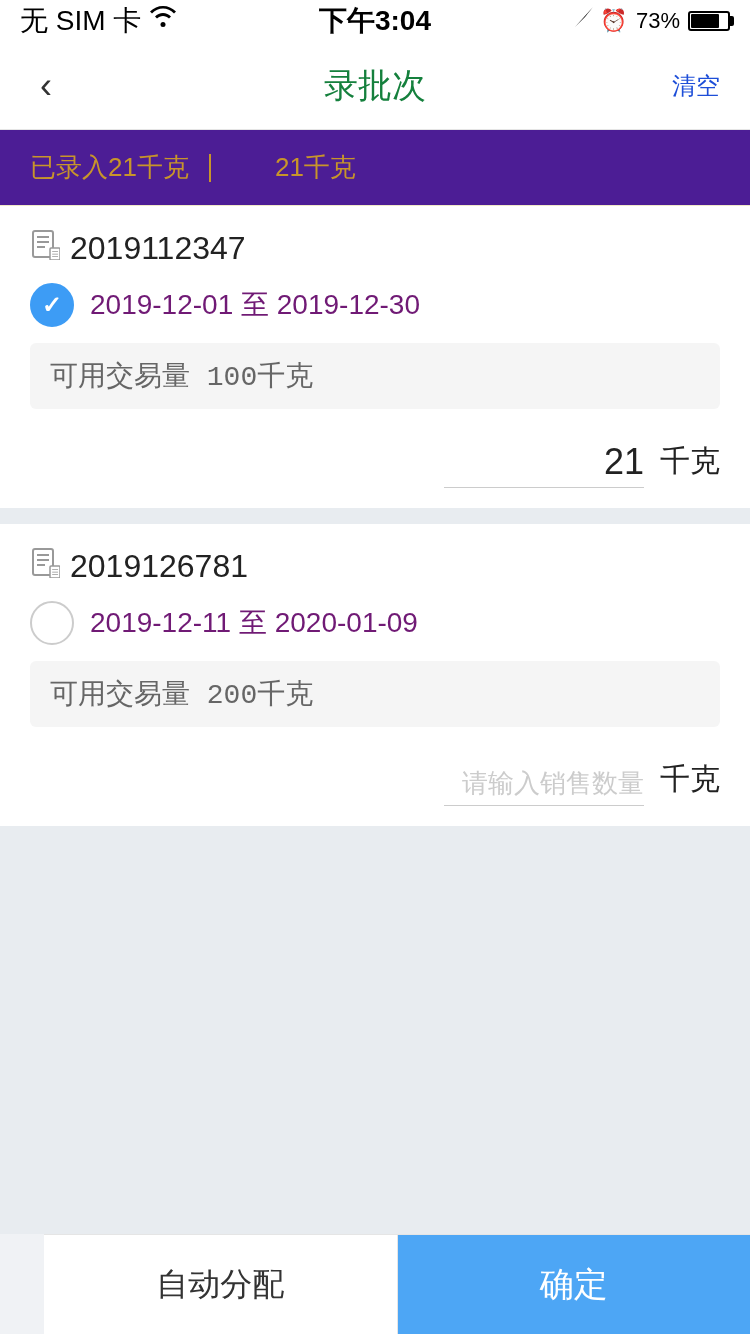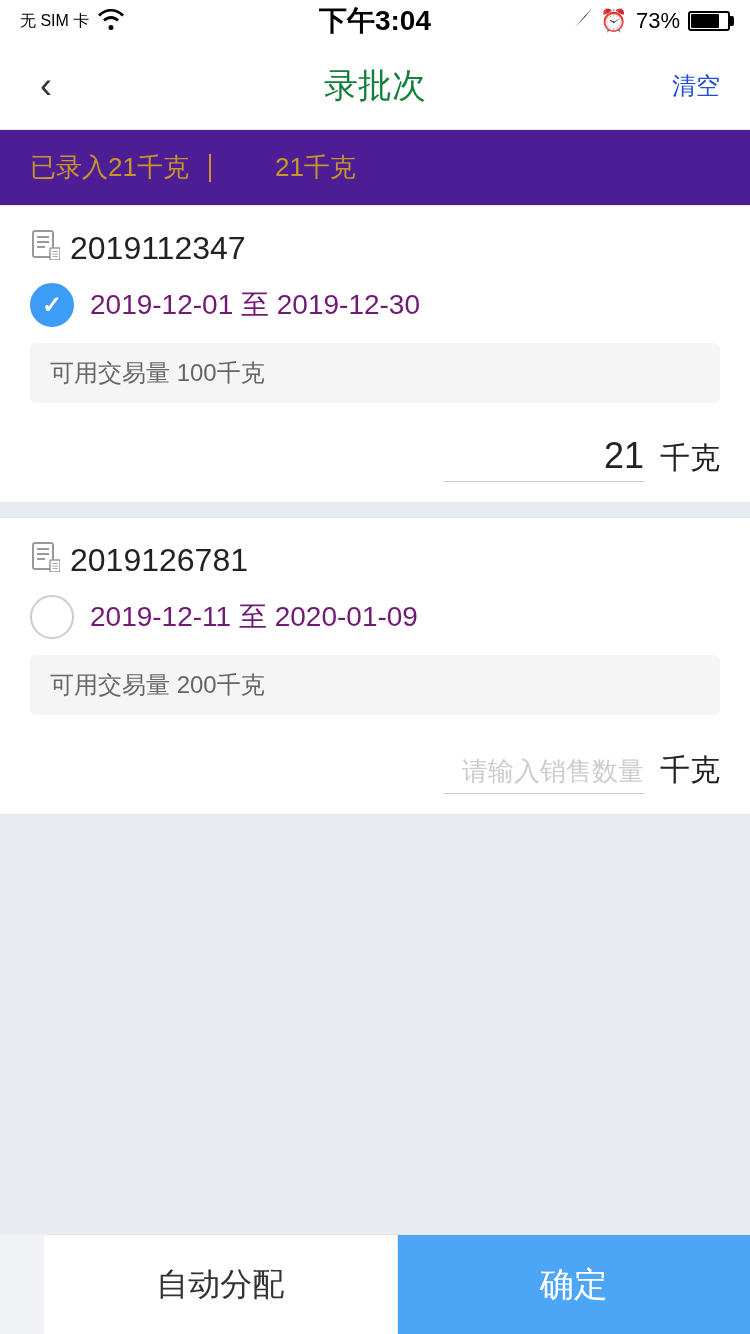--- a/index.html
+++ b/index.html
@@ -19,23 +19,22 @@
       background: #fff;
       display: flex;
       align-items: center;
       justify-content: space-between;
       padding: 0 20px;
       font-size: 24px;
       color: #000;
     }
     .status-left {
       display: flex;
-      align-items: center;
       gap: 8px;
-      font-size: 16px;
+      font-size: 28px;
     }
     .status-center {
       font-size: 28px;
       font-weight: 600;
       position: absolute;
       left: 50%;
       transform: translateX(-50%);
     }
     .status-right {
       display: flex;
@@ -175,28 +174,29 @@
     }
     .batch-dates {
       font-size: 28px;
       color: #701a75;
     }
     .available-qty {
       margin: 8px 30px 16px 30px;
       background: #f5f5f5;
       border-radius: 6px;
       padding: 14px 20px;
-      font-size: 24px;
+      font-size: 28px;
       color: #666;
+      font-family: Liberation Mono, monospace;
     }
 
     
     .qty-row {
       display: flex;
-      align-items: center;
+      align-items: flex-start;
       justify-content: flex-end;
       padding: 16px 30px 20px 30px;
       gap: 16px;
     }
     .qty-input {
       text-align: right;
       font-size: 36px;
       color: #222;
       border: none;
       border-bottom: 1px solid #ccc;

